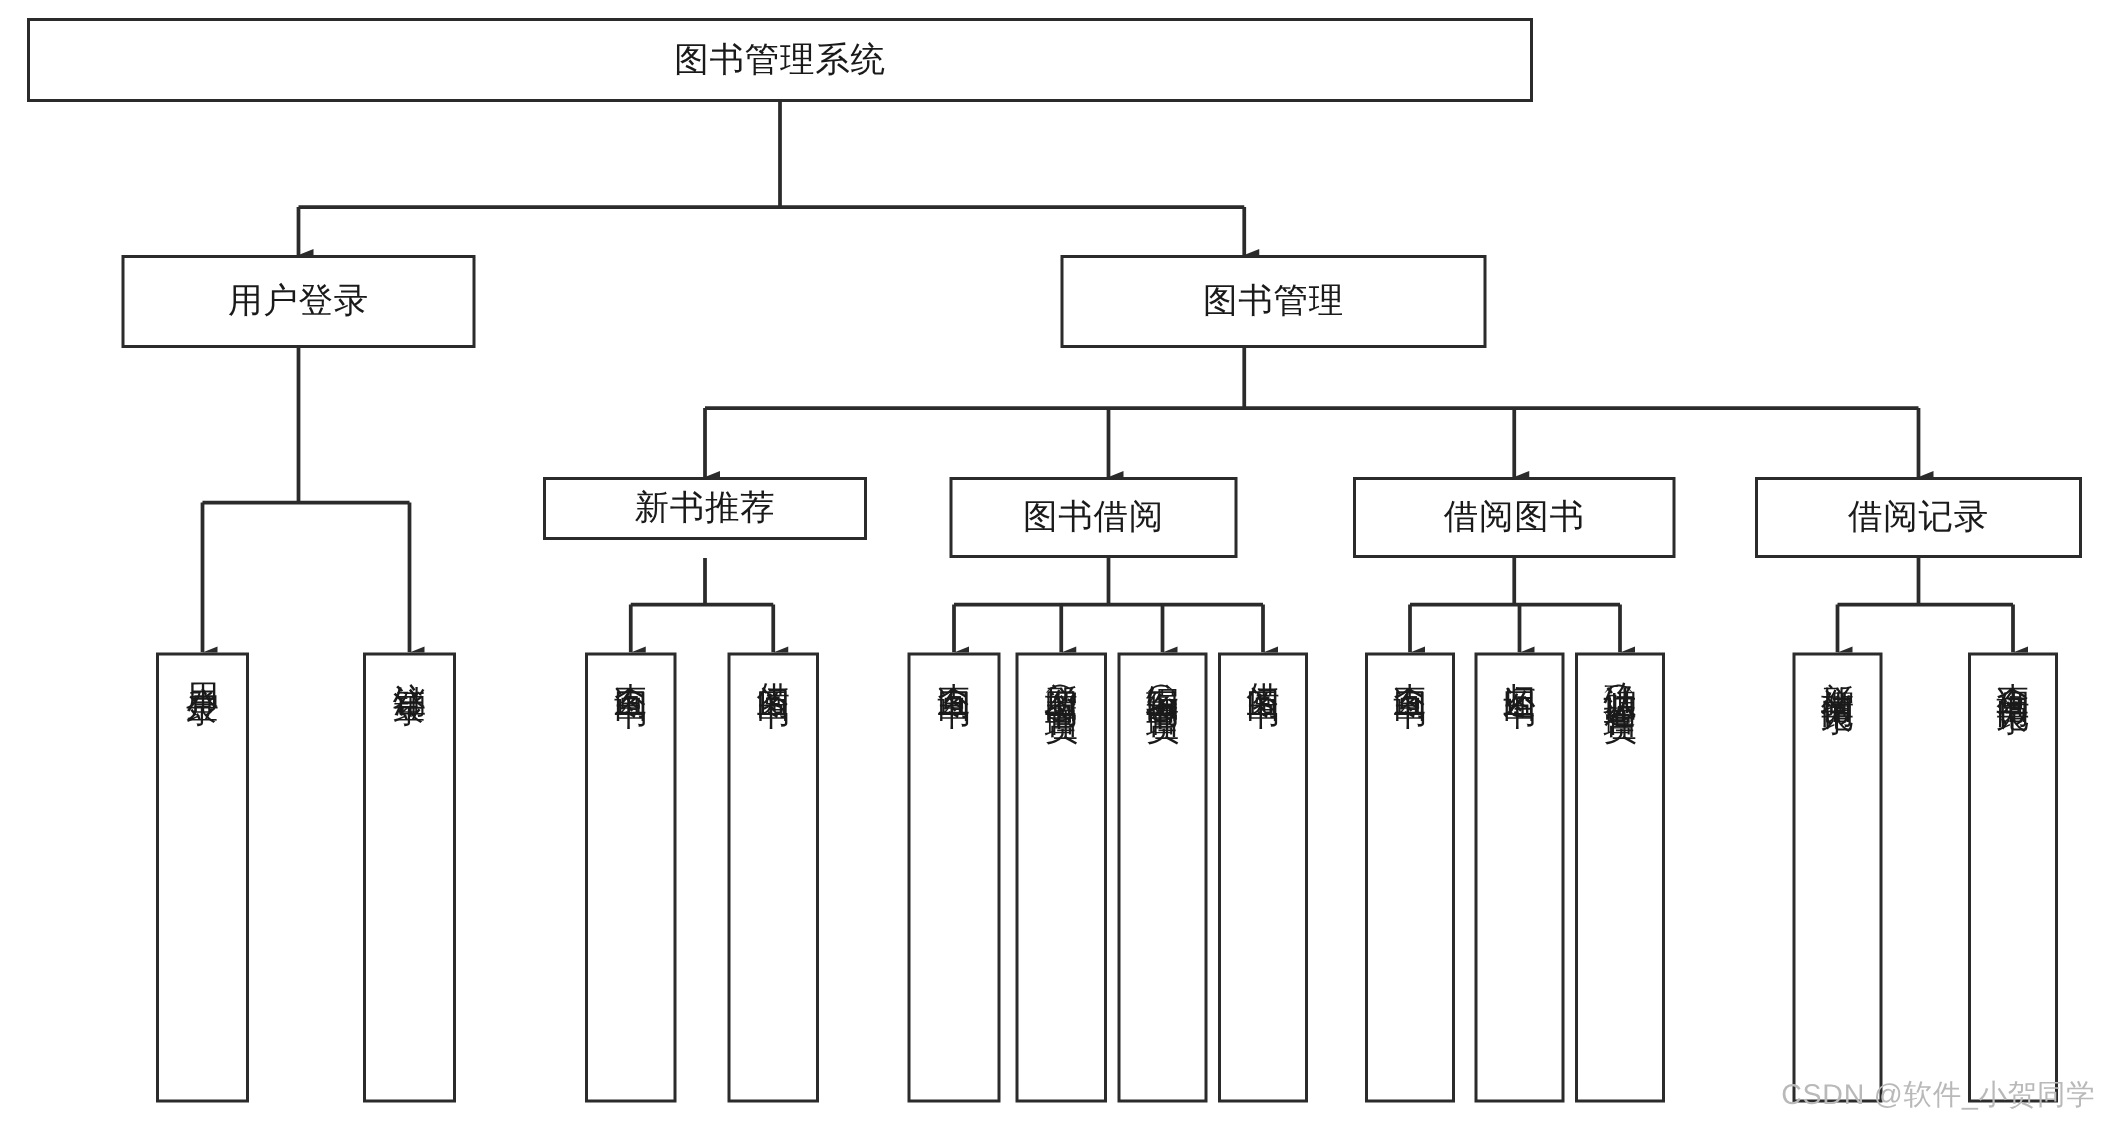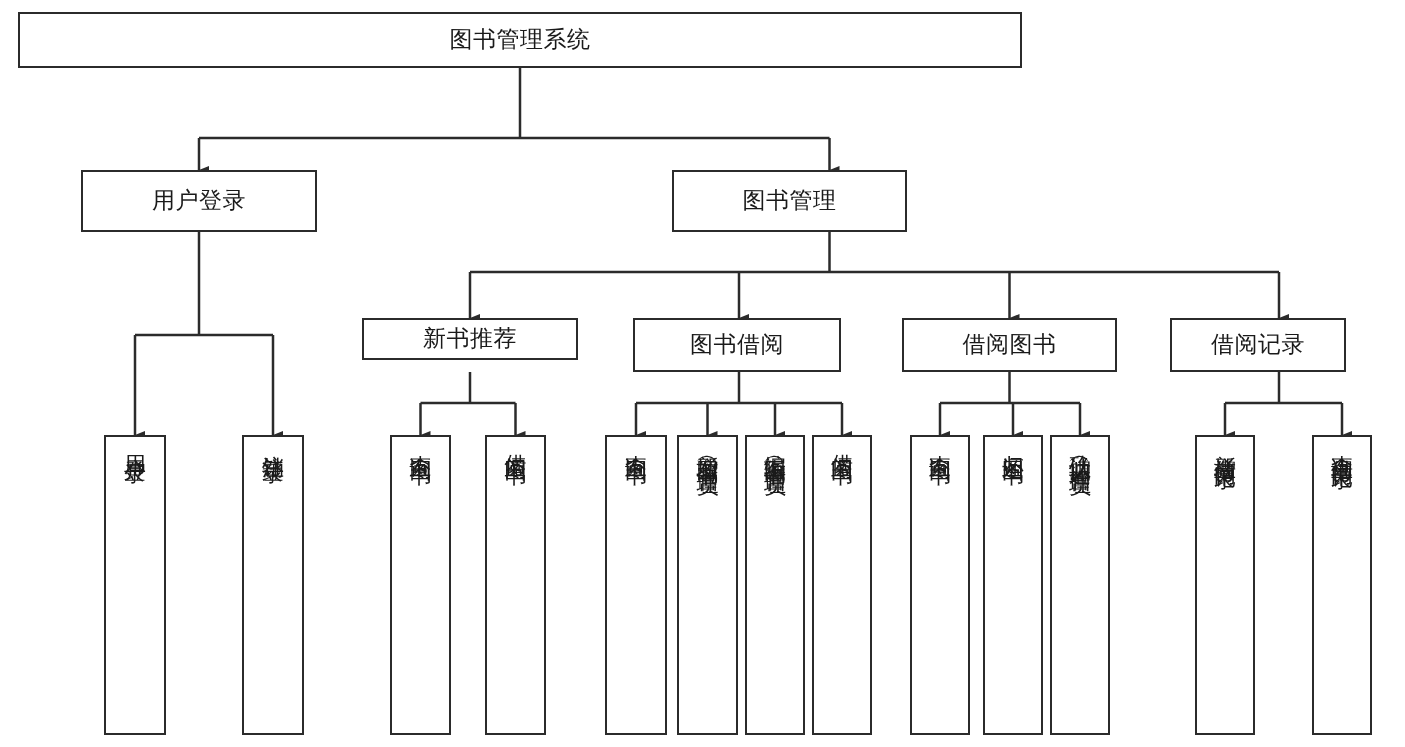--- a/index.html
+++ b/index.html
@@ -117,33 +117,33 @@
         <line x1="1342" y1="403" x2="1342" y2="435" stroke="#2b2b2b" stroke-width="2.5" marker-end="url(#arrowhead)"></line>
       </g>
   </svg>
   <div id="node-layer">
       <div class="node horiz root" style="left: 18px; top: 12px; width: 1004px; height: 56px;">
         <span class="label">图书管理系统</span>
       </div>
       <div class="node horiz" style="left: 81px; top: 170px; width: 236px; height: 62px;">
         <span class="label">用户登录</span>
       </div>
-      <div class="node horiz" style="left: 672px; top: 170px; width: 235px; height: 62px;">
+      <div class="node horiz" style="left: 707px; top: 170px; width: 284px; height: 62px;">
         <span class="label">图书管理</span>
       </div>
       <div class="node horiz" style="left: 362px; top: 318px; width: 216px; height: 42px;">
         <span class="label">新书推荐</span>
       </div>
-      <div class="node horiz" style="left: 633px; top: 318px; width: 208px; height: 54px; justify-content: center;">
+      <div class="node horiz" style="left: 633px; top: 318px; width: 192px; height: 54px; justify-content: center;">
         <span class="label">图书借阅</span>
       </div>
       <div class="node horiz" style="left: 902px; top: 318px; width: 215px; height: 54px;">
         <span class="label">借阅图书</span>
       </div>
-      <div class="node horiz" style="left: 1170px; top: 318px; width: 176px; height: 54px;">
+      <div class="node horiz" style="left: 1170px; top: 318px; width: 218px; height: 54px;">
         <span class="label">借阅记录</span>
       </div>
       <div class="node vert" style="left: 104px; top: 435px; width: 62px; height: 300px;">
         <span class="label">用户登录</span>
       </div>
       <div class="node vert" style="left: 242px; top: 435px; width: 62px; height: 300px;">
         <span class="label">注销登录</span>
       </div>
       <div class="node vert" style="left: 390px; top: 435px; width: 61px; height: 300px;">
         <span class="label">查询图书</span>
@@ -172,13 +172,14 @@
       <div class="node vert" style="left: 1050px; top: 435px; width: 60px; height: 300px;">
         <span class="label">确认归还（管理员）</span>
       </div>
       <div class="node vert" style="left: 1195px; top: 435px; width: 60px; height: 300px;">
         <span class="label">新增借阅记录</span>
       </div>
       <div class="node vert" style="left: 1312px; top: 435px; width: 60px; height: 300px;">
         <span class="label">查询借阅记录</span>
       </div>
     </div>
+  <div class="watermark">CSDN @软件_小贺同学</div>
 </div>
 
 </body></html>

